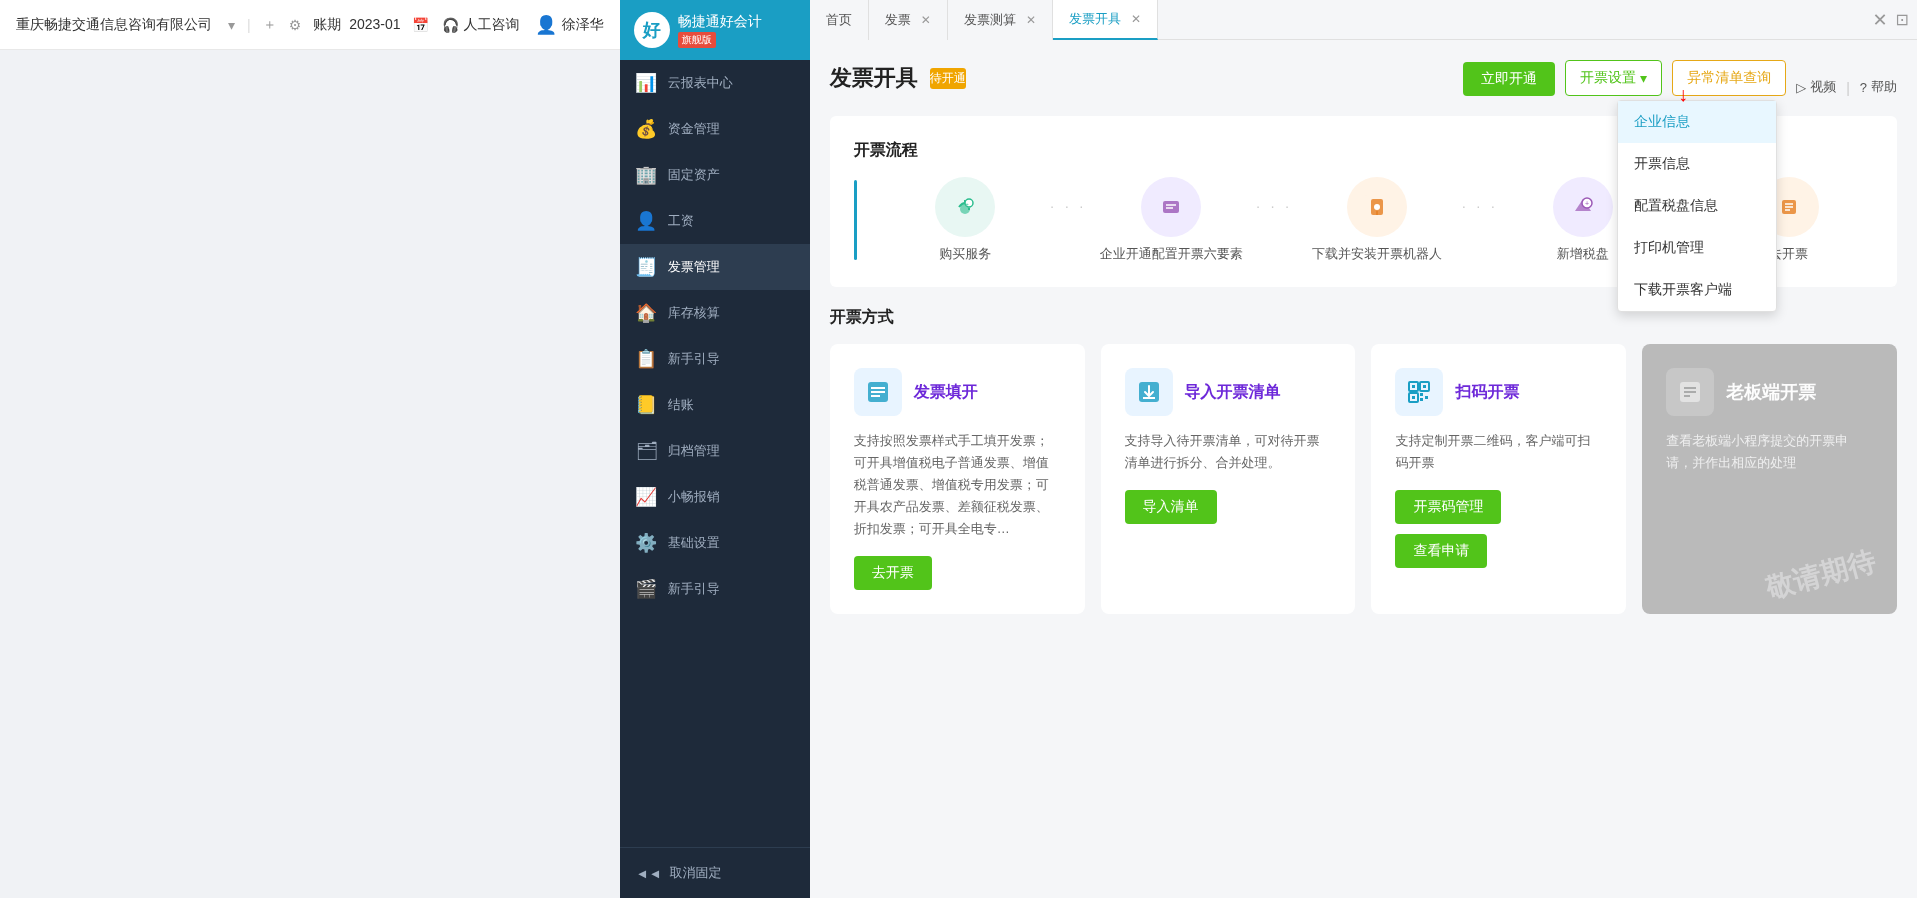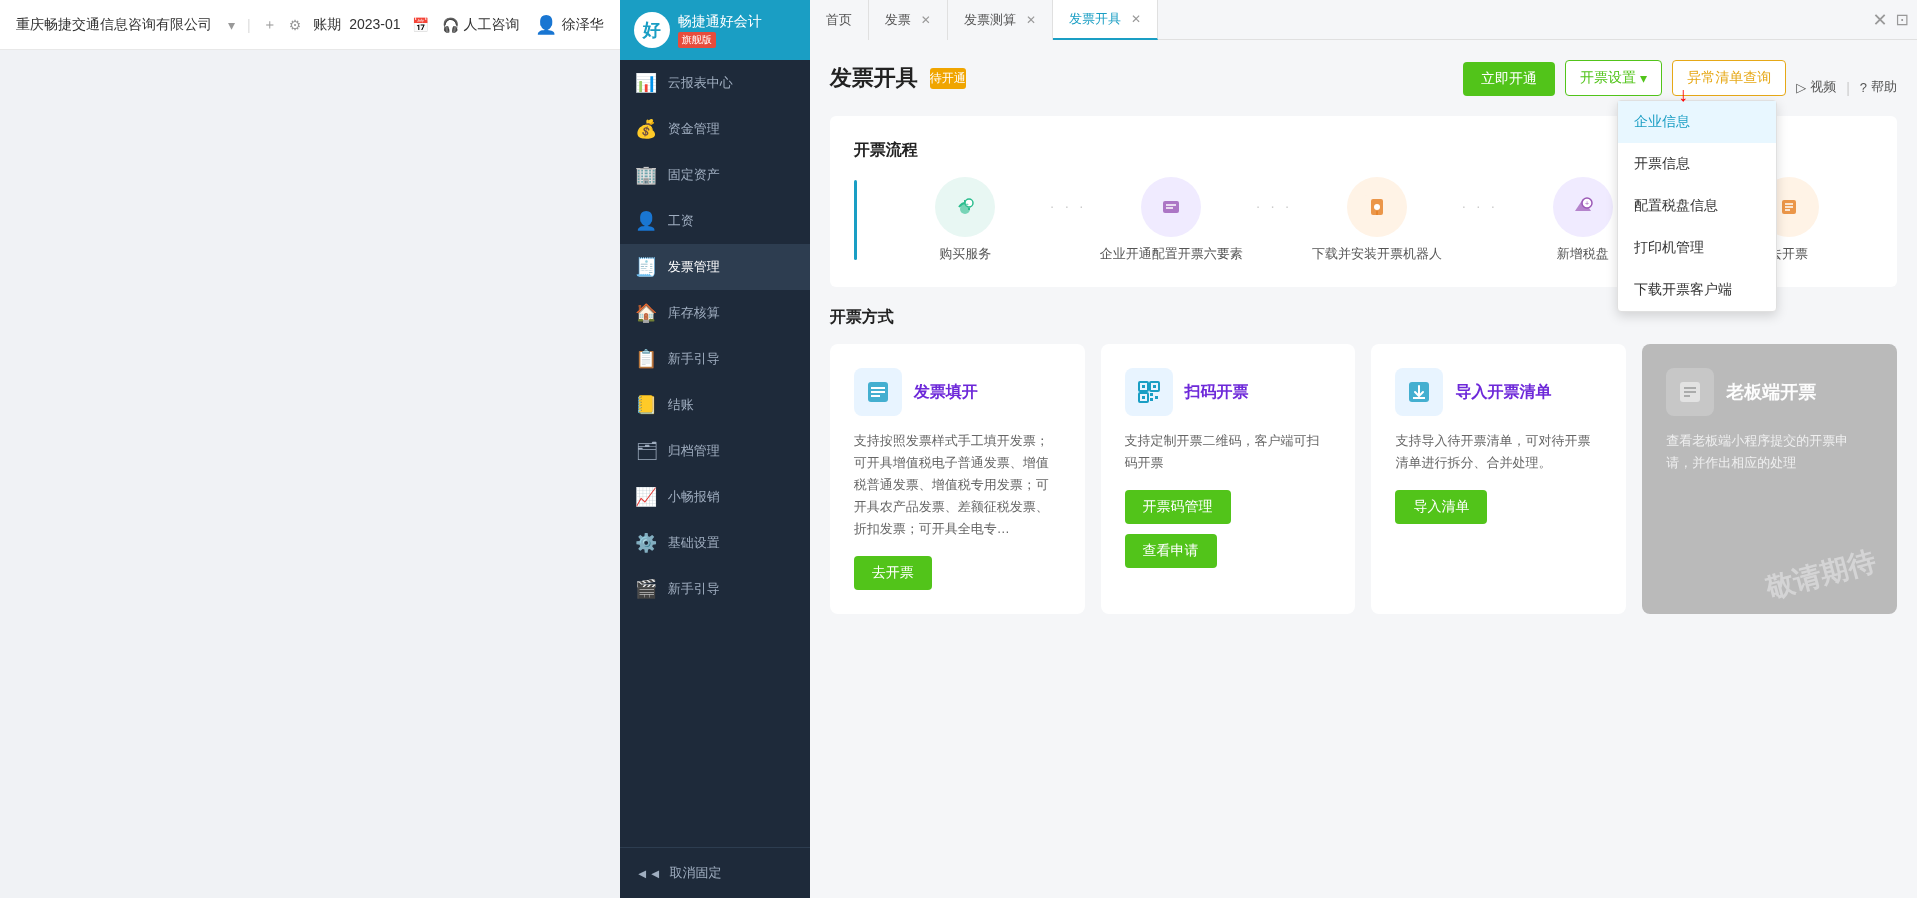--- a/index.html
+++ b/index.html
@@ -358,20 +358,37 @@
                 <span class="method-card-title">发票填开</span>
               </div>
               <div class="method-card-desc">支持按照发票样式手工填开发票；可开具增值税电子普通发票、增值税普通发票、增值税专用发票；可开具农产品发票、差额征税发票、折扣发票；可开具全电专…</div>
               <div class="method-card-actions">
                 <button class="btn-green">去开票</button>
               </div>
             </div>
 
             <div class="method-card">
               <div class="method-card-header">
+                <div class="method-card-icon icon-import">
+                  <svg width="28" height="28" viewBox="0 0 28 28">
+                    <rect x="4" y="4" width="20" height="20" rx="3" fill="#1a9ec4" opacity="0.8"></rect>
+                    <path d="M14 8 L14 17 M10 14 L14 18 L18 14" stroke="#fff" stroke-width="2" fill="none" stroke-linecap="round"></path>
+                    <line x1="8" y1="20" x2="20" y2="20" stroke="#fff" stroke-width="2"></line>
+                  </svg>
+                </div>
+                <span class="method-card-title">导入开票清单</span>
+              </div>
+              <div class="method-card-desc">支持导入待开票清单，可对待开票清单进行拆分、合并处理。</div>
+              <div class="method-card-actions">
+                <button class="btn-green">导入清单</button>
+              </div>
+            </div>
+
+            <div class="method-card">
+              <div class="method-card-header">
                 <div class="method-card-icon" style="background:#e8f4ff;">
                   <svg width="28" height="28" viewBox="0 0 28 28">
                     <rect x="4" y="4" width="9" height="9" rx="1" fill="none" stroke="#1a9ec4" stroke-width="2"></rect>
                     <rect x="15" y="4" width="9" height="9" rx="1" fill="none" stroke="#1a9ec4" stroke-width="2"></rect>
                     <rect x="4" y="15" width="9" height="9" rx="1" fill="none" stroke="#1a9ec4" stroke-width="2"></rect>
                     <rect x="7" y="7" width="3" height="3" fill="#1a9ec4"></rect>
                     <rect x="18" y="7" width="3" height="3" fill="#1a9ec4"></rect>
                     <rect x="7" y="18" width="3" height="3" fill="#1a9ec4"></rect>
                     <rect x="15" y="15" width="3" height="3" fill="#1a9ec4"></rect>
                     <rect x="20" y="18" width="3" height="3" fill="#1a9ec4"></rect>
@@ -380,37 +397,20 @@
                 </div>
                 <span class="method-card-title">扫码开票</span>
               </div>
               <div class="method-card-desc">支持定制开票二维码，客户端可扫码开票</div>
               <div class="method-card-actions">
                 <button class="btn-green">开票码管理</button>
                 <button class="btn-green">查看申请</button>
               </div>
             </div>
 
-            <div class="method-card">
-              <div class="method-card-header">
-                <div class="method-card-icon icon-import">
-                  <svg width="28" height="28" viewBox="0 0 28 28">
-                    <rect x="4" y="4" width="20" height="20" rx="3" fill="#1a9ec4" opacity="0.8"></rect>
-                    <path d="M14 8 L14 17 M10 14 L14 18 L18 14" stroke="#fff" stroke-width="2" fill="none" stroke-linecap="round"></path>
-                    <line x1="8" y1="20" x2="20" y2="20" stroke="#fff" stroke-width="2"></line>
-                  </svg>
-                </div>
-                <span class="method-card-title">导入开票清单</span>
-              </div>
-              <div class="method-card-desc">支持导入待开票清单，可对待开票清单进行拆分、合并处理。</div>
-              <div class="method-card-actions">
-                <button class="btn-green">导入清单</button>
-              </div>
-            </div>
-
             <div class="method-card disabled" style="position:relative; overflow:hidden;">
               <div class="method-card-header">
                 <div class="method-card-icon" style="background:rgba(255,255,255,0.2);">
                   <svg width="28" height="28" viewBox="0 0 28 28">
                     <rect x="4" y="4" width="20" height="20" rx="3" fill="rgba(255,255,255,0.5)"></rect>
                     <line x1="8" y1="10" x2="20" y2="10" stroke="#888" stroke-width="1.5"></line>
                     <line x1="8" y1="14" x2="20" y2="14" stroke="#888" stroke-width="1.5"></line>
                     <line x1="8" y1="18" x2="14" y2="18" stroke="#888" stroke-width="1.5"></line>
                   </svg>
                 </div>

